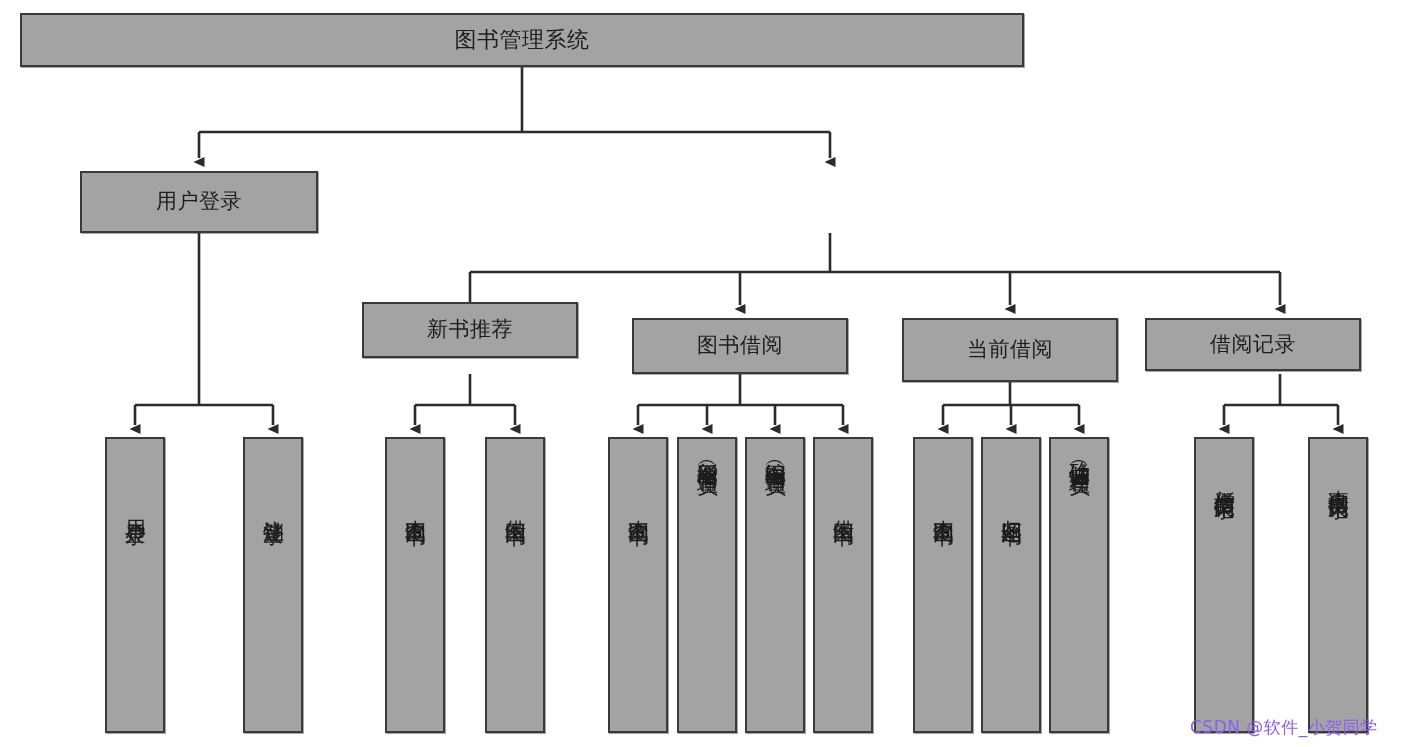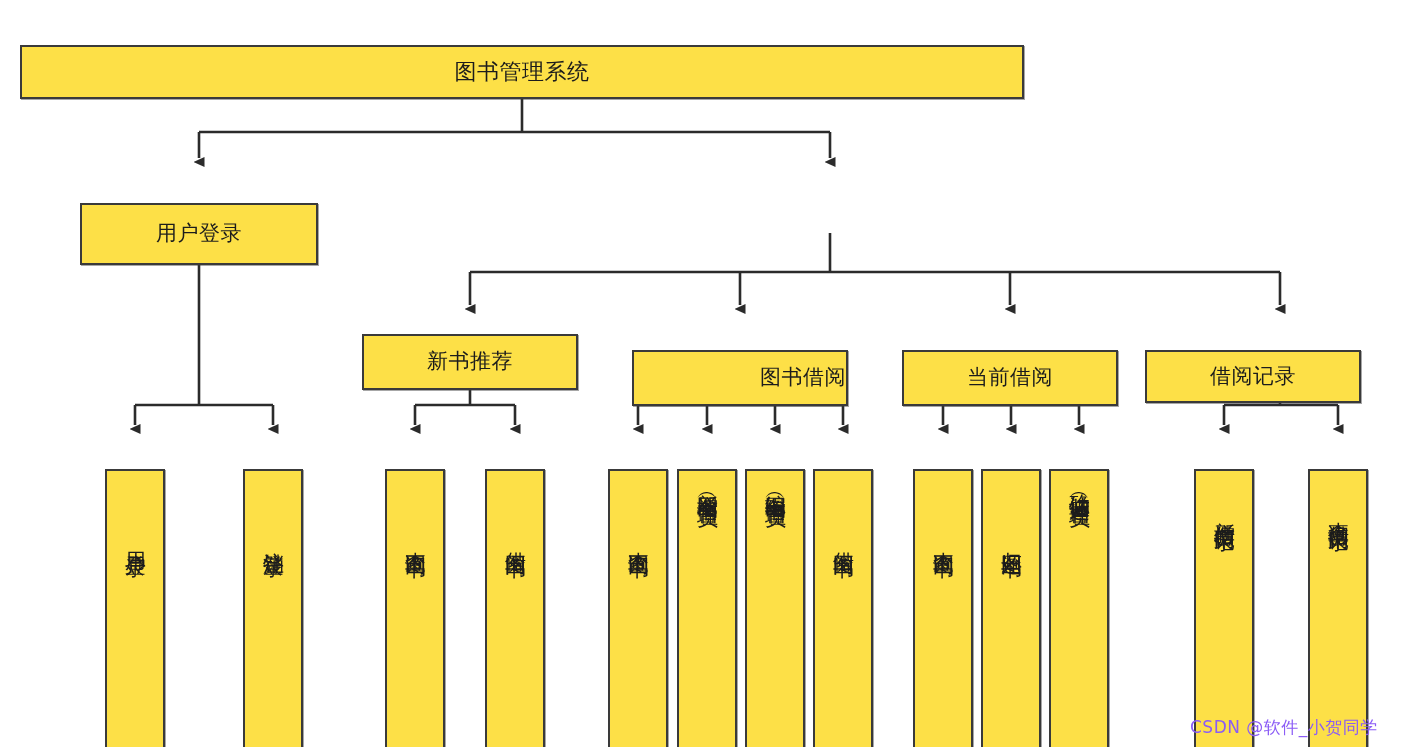--- a/index.html
+++ b/index.html
@@ -22,27 +22,26 @@
     position: absolute;
     left: 0;
     top: 0;
     width: 1405px;
     height: 747px;
     pointer-events: none;
   }
   .node {
     position: absolute;
     box-sizing: border-box;
-    background: #fde047;
+    background: #a3a3a3;
     border: 2.2px solid #3a3a3a;
     display: flex;
     align-items: center;
     justify-content: center;
     box-shadow: 1px 1px 0 rgba(60,60,60,0.45);
-    margin-top: 32px;
   }
   .node .label {
     color: #1c1c1c;
     letter-spacing: 0.5px;
     white-space: nowrap;
   }
   .node.horizontal .label {
     font-size: 21px;
     line-height: 1.1;
   }
@@ -131,24 +130,24 @@
     <span class="label">图书管理系统</span>
   </div>
 
   <div class="node horizontal" style="left:80px; top:171px; width:238px; height:62px;">
     <span class="label">用户登录</span>
   </div>
 
   <div class="node horizontal" style="left:362px; top:302px; width:216px; height:56px;">
     <span class="label">新书推荐</span>
   </div>
-  <div class="node horizontal" style="left:632px; top:318px; width:216px; height:56px;justify-content:flex-end;">
+  <div class="node horizontal" style="left:632px; top:318px; width:216px; height:56px;">
     <span class="label">图书借阅</span>
   </div>
-  <div class="node horizontal" style="left:902px; top:318px; width:216px; height:56px;">
+  <div class="node horizontal" style="left:902px; top:318px; width:216px; height:64px;">
     <span class="label">当前借阅</span>
   </div>
   <div class="node horizontal" style="left:1145px; top:318px; width:216px; height:53px;">
     <span class="label">借阅记录</span>
   </div>
 
   <div class="node vertical" style="left:105px; top:437px; width:60px; height:296px;">
     <span class="label" style="margin-top:64px;">用户登录</span>
   </div>
   <div class="node vertical" style="left:243px; top:437px; width:60px; height:296px;">

